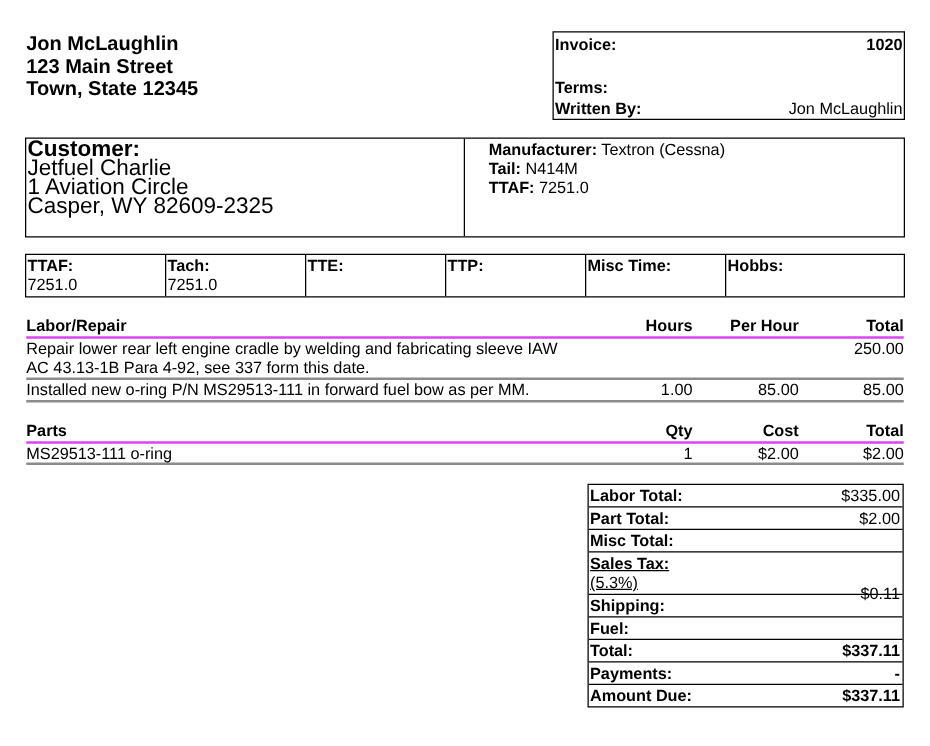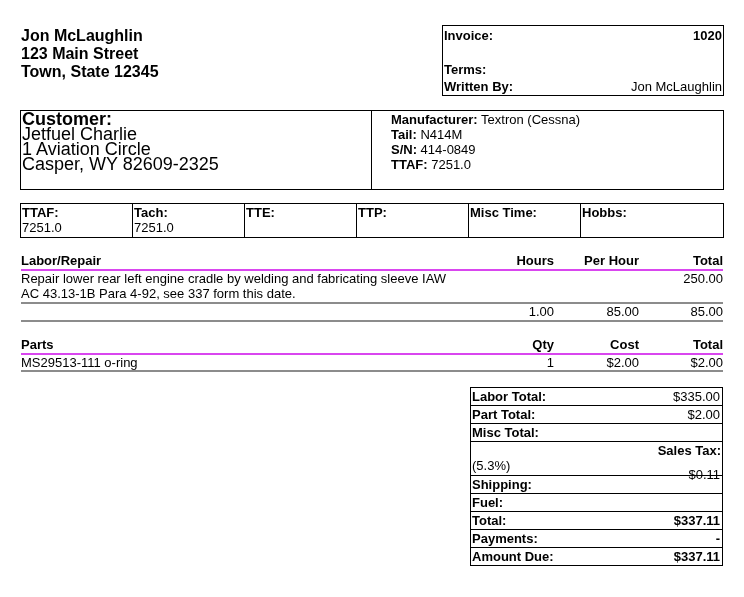--- a/index.html
+++ b/index.html
@@ -18,23 +18,23 @@
   .times { left: 20px; top: 203px; width: 702px; height: 33px; border: 1px solid #000; display: flex; }
   .tcell { width: 112px; border-right: 1px solid #000; padding-left: 1px; padding-top: 1px; line-height: 15px; font-size: 13px; box-sizing: border-box; }
   .tcell:last-child { border-right: none; flex: 1; }
   .tcell .lbl { font-weight: bold; }
   .sec-head { left: 21px; width: 702px; height: 16px; border-bottom: 2px solid #d946ef; font-weight: bold; font-size: 13px; line-height: 16px; }
   .sec-head span, .row span { position: absolute; }
   .row { left: 21px; width: 702px; border-bottom: 2px solid #8c8c8c; font-size: 13px; line-height: 15px; }
   .tot-box { left: 470px; top: 387px; width: 251px; border: 1px solid #000; }
   .tot-row { position: relative; border-bottom: 1px solid #000; height: 17px; line-height: 17px; font-size: 13px; padding: 0 1px; }
   .tot-row:last-child { border-bottom: none; }
-  .tot-row .lbl { font-weight: bold; text-align: right; }
+  .tot-row .lbl { font-weight: bold; }
   .tot-row .val { position: absolute; right: 2px; top: 0; }
-  .tot-row.tall { height: 34px; line-height: 15px; padding-top: 1px; box-sizing: border-box; }
+  .tot-row.tall { height: 34px; line-height: 15px; padding-top: 1px; box-sizing: border-box; text-decoration: underline; }
   .tot-row.tall .val { top: 16px; line-height: 34px; }
 </style>
 </head>
 <body>
 
 <div class="abs shop">
   <div>Jon McLaughlin</div>
   <div>123 Main Street</div>
   <div>Town, State 12345</div>
 </div>
@@ -57,21 +57,20 @@
 <div class="abs cust-box">
   <div class="cust-left">
     <div class="b">Customer:</div>
     <div>Jetfuel Charlie</div>
     <div>1 Aviation Circle</div>
     <div>Casper, WY 82609-2325</div>
   </div>
   <div class="cust-right">
     <div><span class="b">Manufacturer:</span><span style="white-space:pre"> Textron (Cessna)</span></div>
     <div><span class="b">Tail:</span><span style="white-space:pre"> N414M</span></div>
-    <div><span class="b">S/N:</span><span style="white-space:pre"> 414-0849</span></div>
     <div><span class="b">TTAF:</span><span style="white-space:pre"> 7251.0</span></div>
   </div>
 </div>
 
 <div class="abs times">
   <div class="tcell">
     <div class="lbl">TTAF:</div>
     <div>7251.0</div>
   </div>
   <div class="tcell">
@@ -103,20 +102,21 @@
   <span style="right:0">Total</span>
 </div>
 <div class="abs row" style="top:271px; height:31px;">
   <span style="left:0; top:0">Repair lower rear left engine cradle by welding and fabricating sleeve IAW</span>
   <span style="left:0; top:15px">AC 43.13-1B Para 4-92, see 337 form this date.</span>
   <span style="right:169px; top:0"></span>
   <span style="right:84px; top:0"></span>
   <span style="right:0; top:0">250.00</span>
 </div>
 <div class="abs row" style="top:304px; height:16px;">
+  <span style="left:0; top:0">Installed new o-ring P/N MS29513-111 in forward fuel bow as per MM.</span>
   <span style="right:169px; top:0">1.00</span>
   <span style="right:84px; top:0">85.00</span>
   <span style="right:0; top:0">85.00</span>
 </div>
 
 <div class="abs sec-head" style="top:337px">
   <span style="left:0">Parts</span>
   <span style="right:169px">Qty</span>
   <span style="right:84px">Cost</span>
   <span style="right:0">Total</span>

